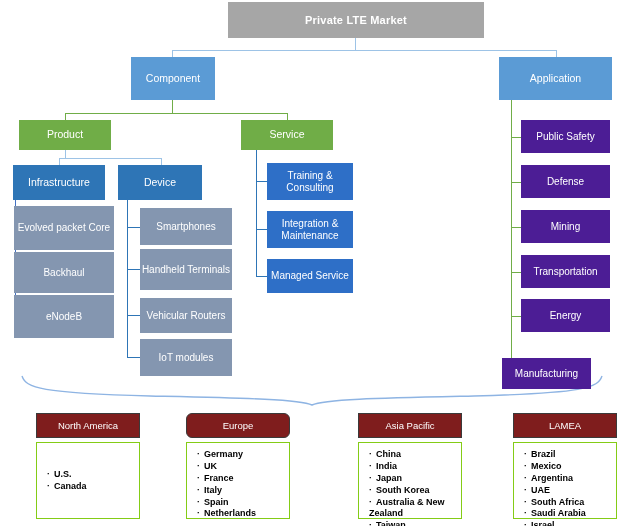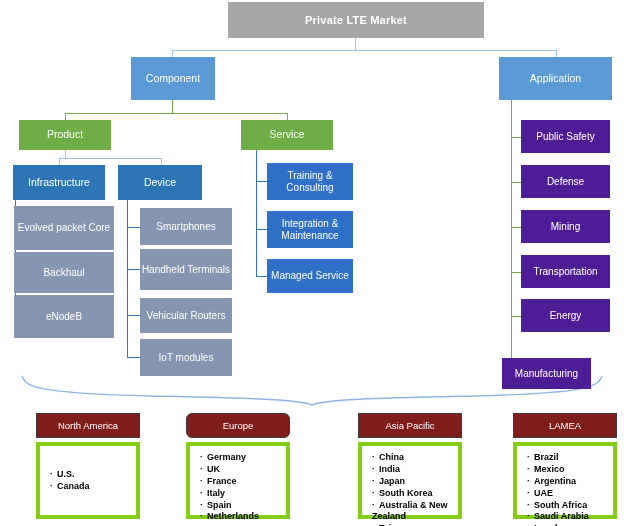--- a/index.html
+++ b/index.html
@@ -84,21 +84,21 @@
     display: flex;
     align-items: center;
     justify-content: center;
     z-index: 3;
     text-align: right;
   }
   .region-body {
     position: absolute;
     box-sizing: border-box;
     background: #ffffff;
-    border: 4px solid #84cc16;
+    border: 1px solid #84cc16;
     z-index: 3;
     padding: 6px 0 0 10px;
   }
   .region-body.vcenter { padding-top: 0; display: flex; align-items: center; }
   .region-list {
     margin: 0;
     padding: 0;
     list-style: none;
   }
   .region-list li {

